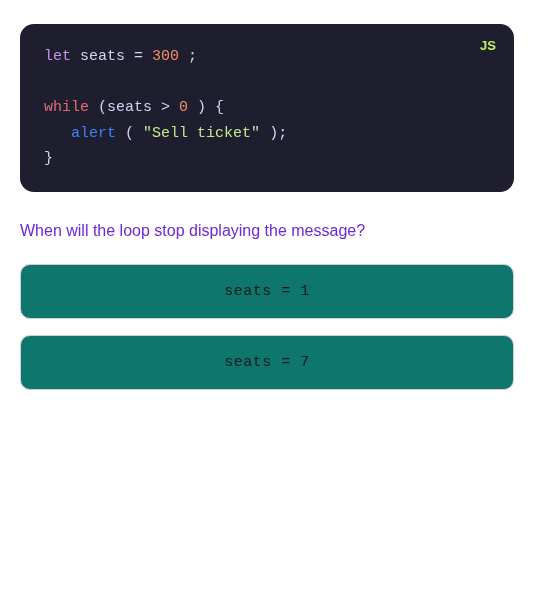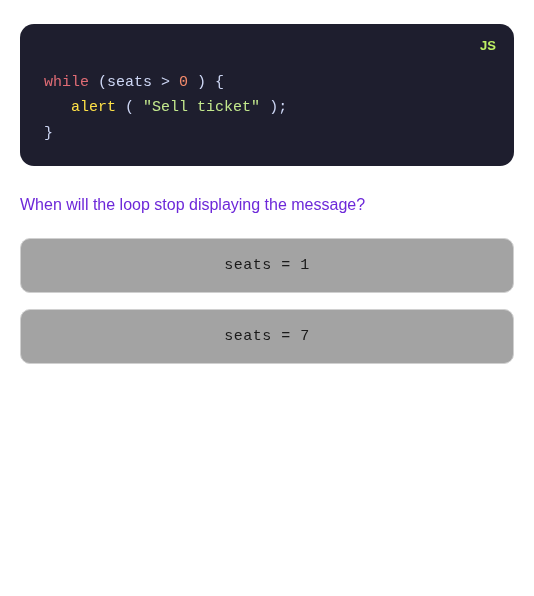--- a/index.html
+++ b/index.html
@@ -42,53 +42,60 @@
       font-family: 'Courier New', Courier, monospace;
       font-size: 15px;
       line-height: 1.7;
     }
 
     .kw-let { color: #c792ea; }
     .kw-while { color: #e06c75; text-align: right; }
     .kw-number { color: #f78c6c; }
     .kw-string { color: #c3e88d; }
     .kw-default { color: #cdd6f4; }
-    .kw-fn { color: #fde047; }
+    .kw-fn { color: #3b82f6; }
 
     .question-text {
       width: 100%;
       font-size: 16px;
       color: #6d28d9;
       margin-bottom: 22px;
       line-height: 1.4;
     }
 
     .answer-option {
       width: 100%;
       border: 1.5px solid #d0d0d0;
       border-radius: 10px;
       padding: 18px 16px;
       display: flex;
       align-items: center;
       justify-content: center;
       margin-bottom: 16px;
       cursor: pointer;
-      background: #a3a3a3;
+      background: #0f766e;
       font-family: 'Courier New', Courier, monospace;
       font-size: 15px;
       color: #1a1a1a;
       letter-spacing: 0.5px;
     }
   </style>
 </head>
 <body>
 
 <div class="code-block">
   <span class="code-lang-badge">JS</span>
   <div class="code-content">
+    <div>
+      <span class="kw-let">let</span>
+      <span class="kw-default"> seats </span>
+      <span class="kw-default">= </span>
+      <span class="kw-number">300</span>
+      <span class="kw-default">;</span>
+    </div>
     <div>&nbsp;</div>
     <div>
       <span class="kw-while">while</span>
       <span class="kw-default"> (seats &gt; </span>
       <span class="kw-number">0</span>
       <span class="kw-default">) {</span>
     </div>
     <div>
       <span class="kw-default">&nbsp;&nbsp;</span>
       <span class="kw-fn">alert</span>

